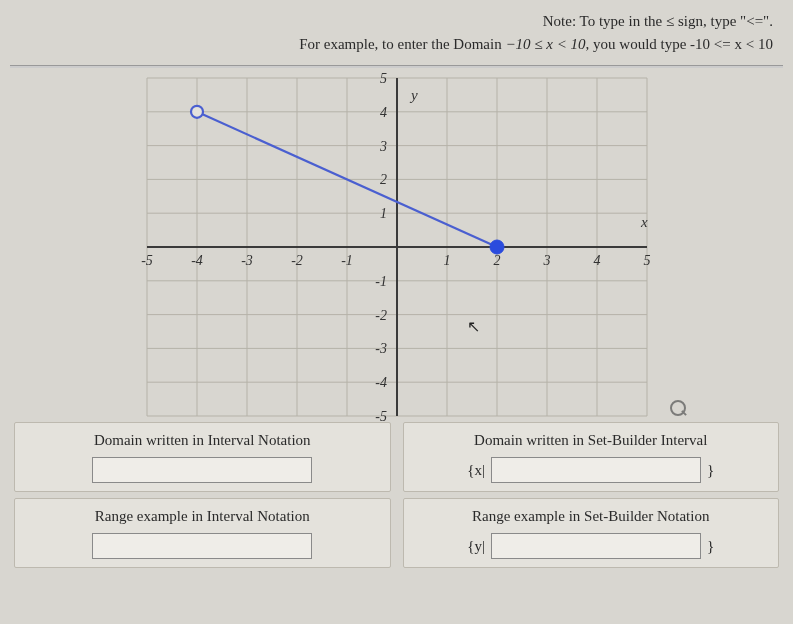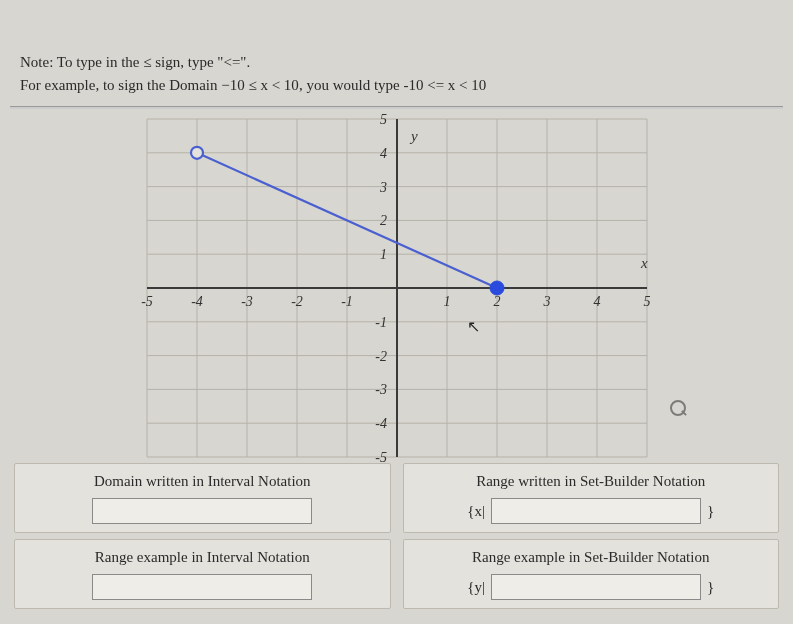--- a/index.html
+++ b/index.html
@@ -5,30 +5,30 @@
     * { box-sizing: border-box; margin: 0; padding: 0; }
     body {
       width: 793px;
       height: 624px;
       background: #d8d6d0;
       font-family: Georgia, 'Times New Roman', serif;
       color: #2a2a2a;
       overflow: hidden;
     }
     .note-section {
-      text-align: left;
+      text-align: right;
       padding: 10px 20px 8px;
       font-size: 15px;
       line-height: 1.5;
-      margin-top: 41px;
     }
     .note-section .line2 {
       font-size: 15px;
     }
     .note-section .math-var {
+      font-style: italic;
     }
     .hr-line {
       height: 3px;
       background: linear-gradient(#bbb, #ddd);
       border-top: 1px solid #999;
       border-bottom: 1px solid #ccc;
       margin: 2px 10px;
     }
     .chart-area {
       width: 100%;
@@ -116,21 +116,21 @@
     }
   </style>
 </head>
 <body>
 
 <div class="note-section">
   <div>
     <span>Note: To type in the </span><span>≤</span><span> sign, type "&lt;=".</span>
   </div>
   <div class="line2">
-    <span>For example, to sign the Domain </span><span class="math-var">−10 ≤ x &lt; 10</span><span>, you would type -10 &lt;= x &lt; 10</span>
+    <span>For example, to enter the Domain </span><span class="math-var">−10 ≤ x &lt; 10</span><span>, you would type -10 &lt;= x &lt; 10</span>
   </div>
 </div>
 
 <div class="hr-line"></div>
 
 <div class="chart-area">
   <svg class="graph" id="graph-svg" width="560" height="350">
       <line x1="30" y1="344" x2="30" y2="6" stroke="#b5b2a8" stroke-width="1"></line>
       <line x1="80" y1="344" x2="80" y2="6" stroke="#b5b2a8" stroke-width="1"></line>
       <line x1="130" y1="344" x2="130" y2="6" stroke="#b5b2a8" stroke-width="1"></line>
@@ -189,21 +189,21 @@
 <div class="io-grid">
 
   <div class="io-cell">
     <div class="cell-label">Domain written in Interval Notation</div>
     <div class="input-row">
       <input class="text-input" type="text" value="" style="">
     </div>
   </div>
 
   <div class="io-cell">
-    <div class="cell-label">Range written in Set-Builder Notation</div>
+    <div class="cell-label">Domain written in Set-Builder Interval</div>
     <div class="input-row">
       <span class="prefix">{x|</span>
       <input class="text-input narrow" type="text" value="" style="">
       <span class="suffix">}</span>
     </div>
   </div>
 
   <div class="io-cell">
     <div class="cell-label">Range example in Interval Notation</div>
     <div class="input-row">

